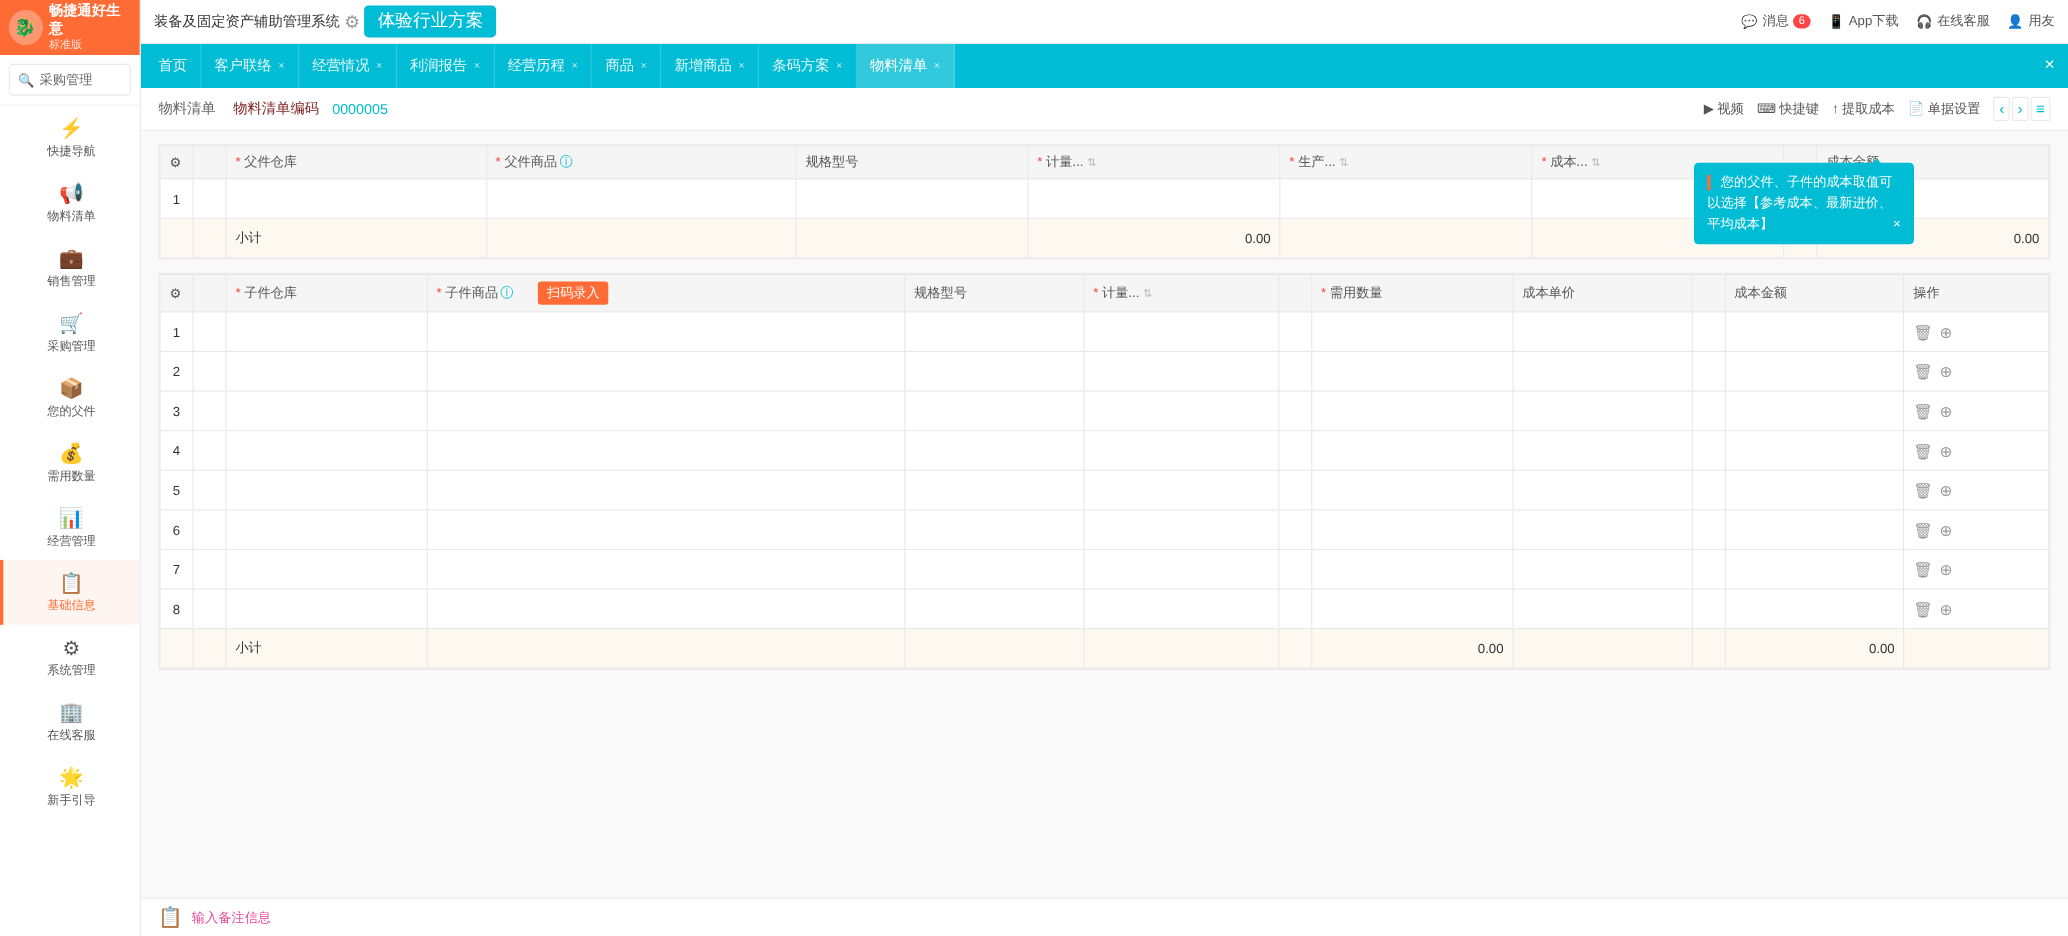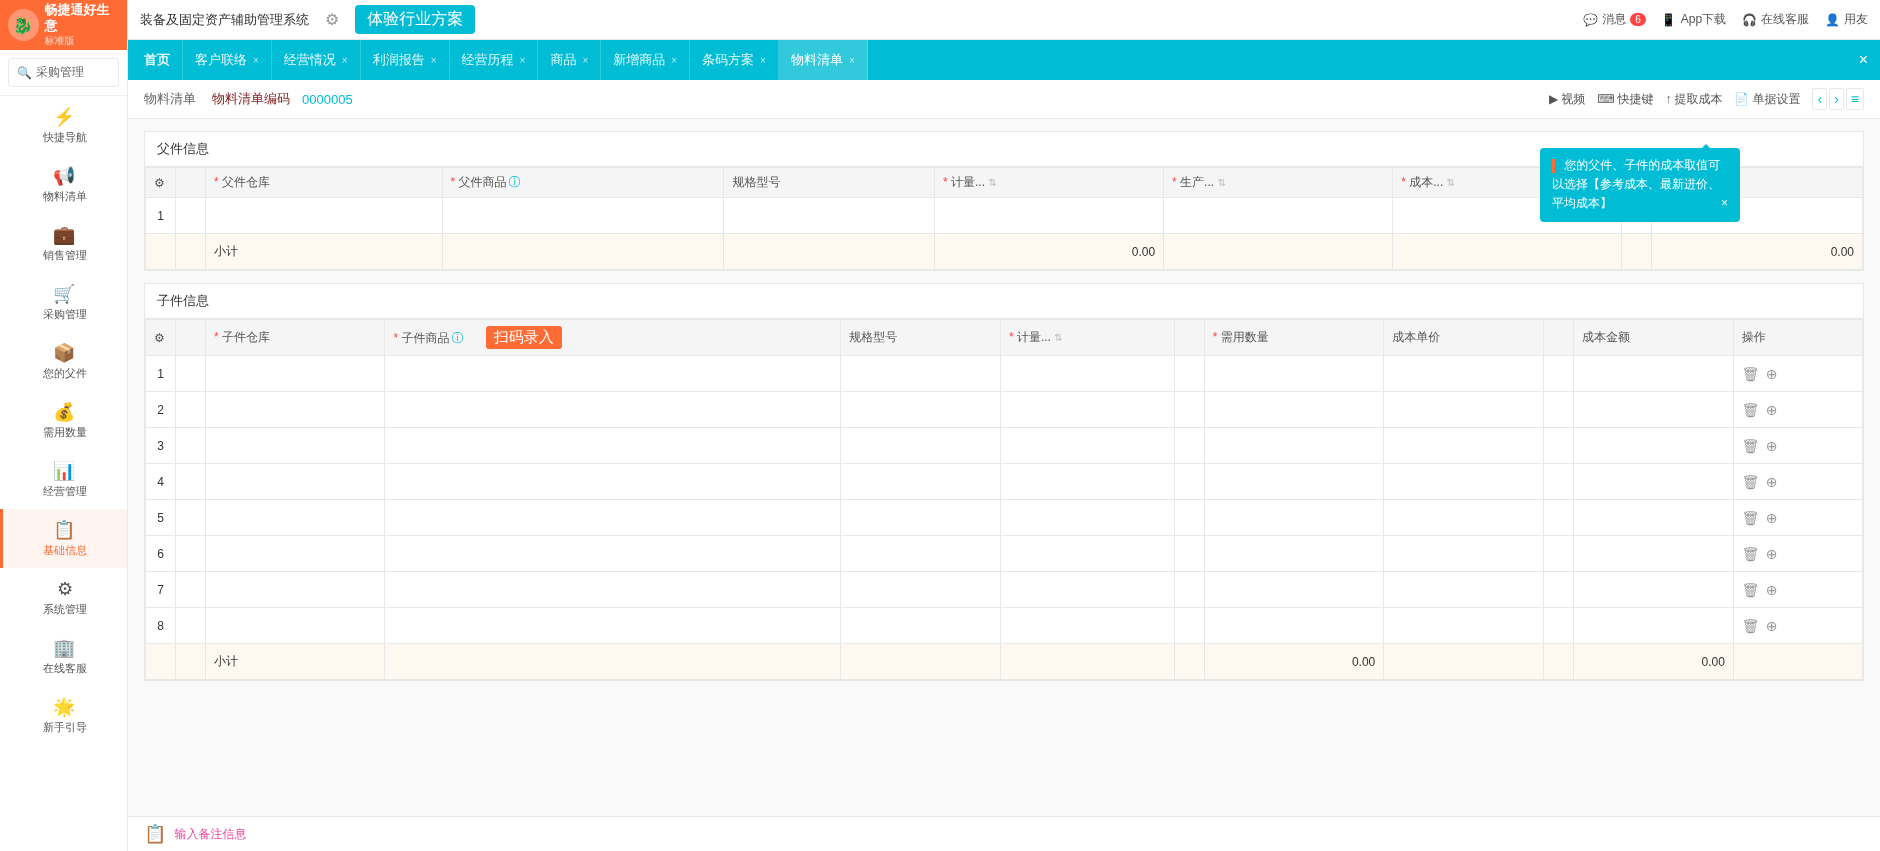--- a/index.html
+++ b/index.html
@@ -71,21 +71,21 @@
     .top-header {
       background: white;
       border-bottom: 1px solid #e8e8e8;
       display: flex;
       align-items: center;
       padding: 0 12px;
       height: 40px;
       justify-content: space-between;
       flex-shrink: 0;
     }
-    .header-left { display: flex; align-items: center; gap: 16px; }
+    .header-left { display: flex; align-items: center; gap: 4px; }
     .system-title { font-size: 13px; color: #333; }
     .header-settings { color: #999; cursor: pointer; font-size: 16px; }
     .trial-btn {
       background: #00bcd4;
       color: white;
       border: none;
       border-radius: 4px;
       padding: 4px 12px;
       cursor: pointer;
       font-size: 16px;
@@ -116,21 +116,21 @@
       align-items: center;
       gap: 4px;
       cursor: pointer;
       color: rgba(255,255,255,0.9);
       font-size: 13px;
       border-right: 1px solid rgba(255,255,255,0.2);
       white-space: nowrap;
     }
     .tab-item.active { background: rgba(255,255,255,0.2); color: white; font-weight: 500; }
     .tab-close { color: rgba(255,255,255,0.7); font-size: 10px; cursor: pointer; margin-left: 2px; }
-    .tab-item.home { font-weight: 700; }
+    .tab-item.home { font-weight: 400; }
 
     
     .page-header {
       background: white;
       padding: 8px 16px;
       border-bottom: 1px solid #e8e8e8;
       display: flex;
       align-items: center;
       justify-content: space-between;
       flex-shrink: 0;
@@ -189,21 +189,21 @@
     .required { color: #ff4444; }
     .col-settings { width: 30px; text-align: center; cursor: pointer; color: #999; }
 
     
     .scan-btn {
       background: #ff6b35;
       color: white;
       border: none;
       border-radius: 3px;
       padding: 2px 8px;
-      font-size: 15px;
+      font-size: 12px;
       cursor: pointer;
       margin-left: 19px;
     }
 
     
     .action-icons { display: flex; gap: 6px; align-items: center; }
     .action-icon { color: #999; cursor: pointer; font-size: 14px; }
 
     
     .tooltip-box {
@@ -421,21 +421,20 @@
         <span class="nav-arrow">‹</span>
         <span class="nav-arrow">›</span>
         <span class="nav-arrow">≡</span>
       </div>
     </div>
   </div>
 
   <div class="content-area">
 
     <div class="section">
-      <div class="section-header">父件信息</div>
       <table class="data-table">
         <thead>
           <tr>
             <th class="col-settings">⚙</th>
             <th style="width:30px;"></th>
             <th>
               <span class="required">*</span> 父件仓库
             </th>
             <th>
               <span class="required">*</span> 父件商品<span style="color:#00bcd4;margin-left:2px;">ⓘ</span>
@@ -480,21 +479,20 @@
             <td></td>
             <td></td>
             <td></td>
             <td class="subtotal-value">0.00</td>
           </tr>
         </tbody>
       </table>
     </div>
 
     <div class="section">
-      <div class="section-header">子件信息</div>
       <table class="data-table">
         <thead>
           <tr>
             <th class="col-settings">⚙</th>
             <th style="width:30px;"></th>
             <th>
               <span class="required">*</span> 子件仓库
             </th>
             <th>
               <span class="required">*</span> 子件商品<span style="color:#00bcd4;margin-left:2px;">ⓘ</span>

